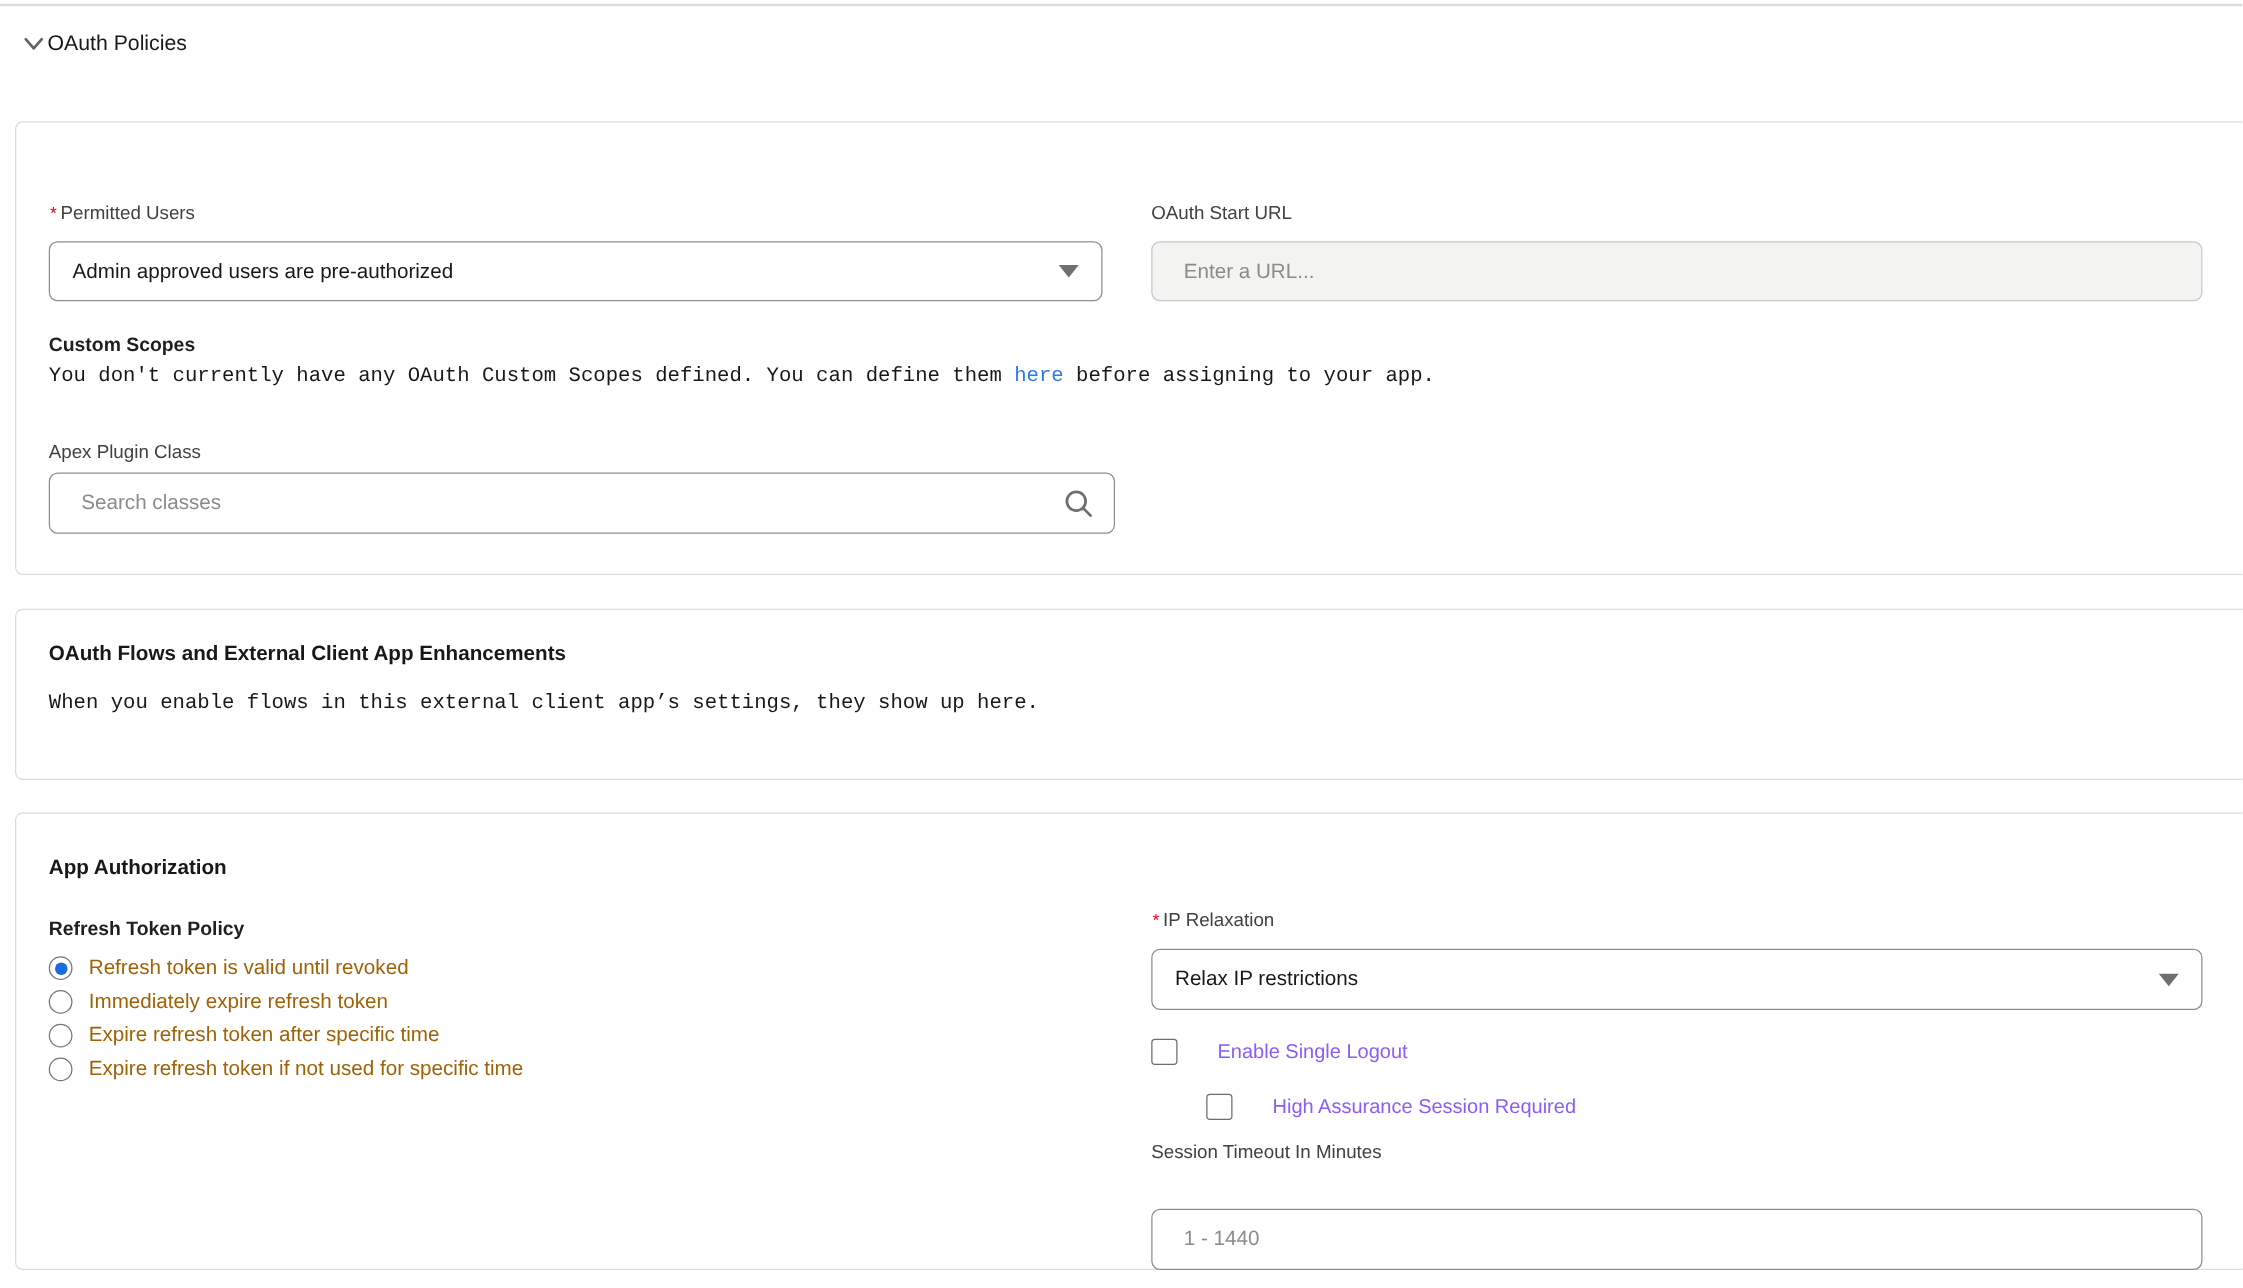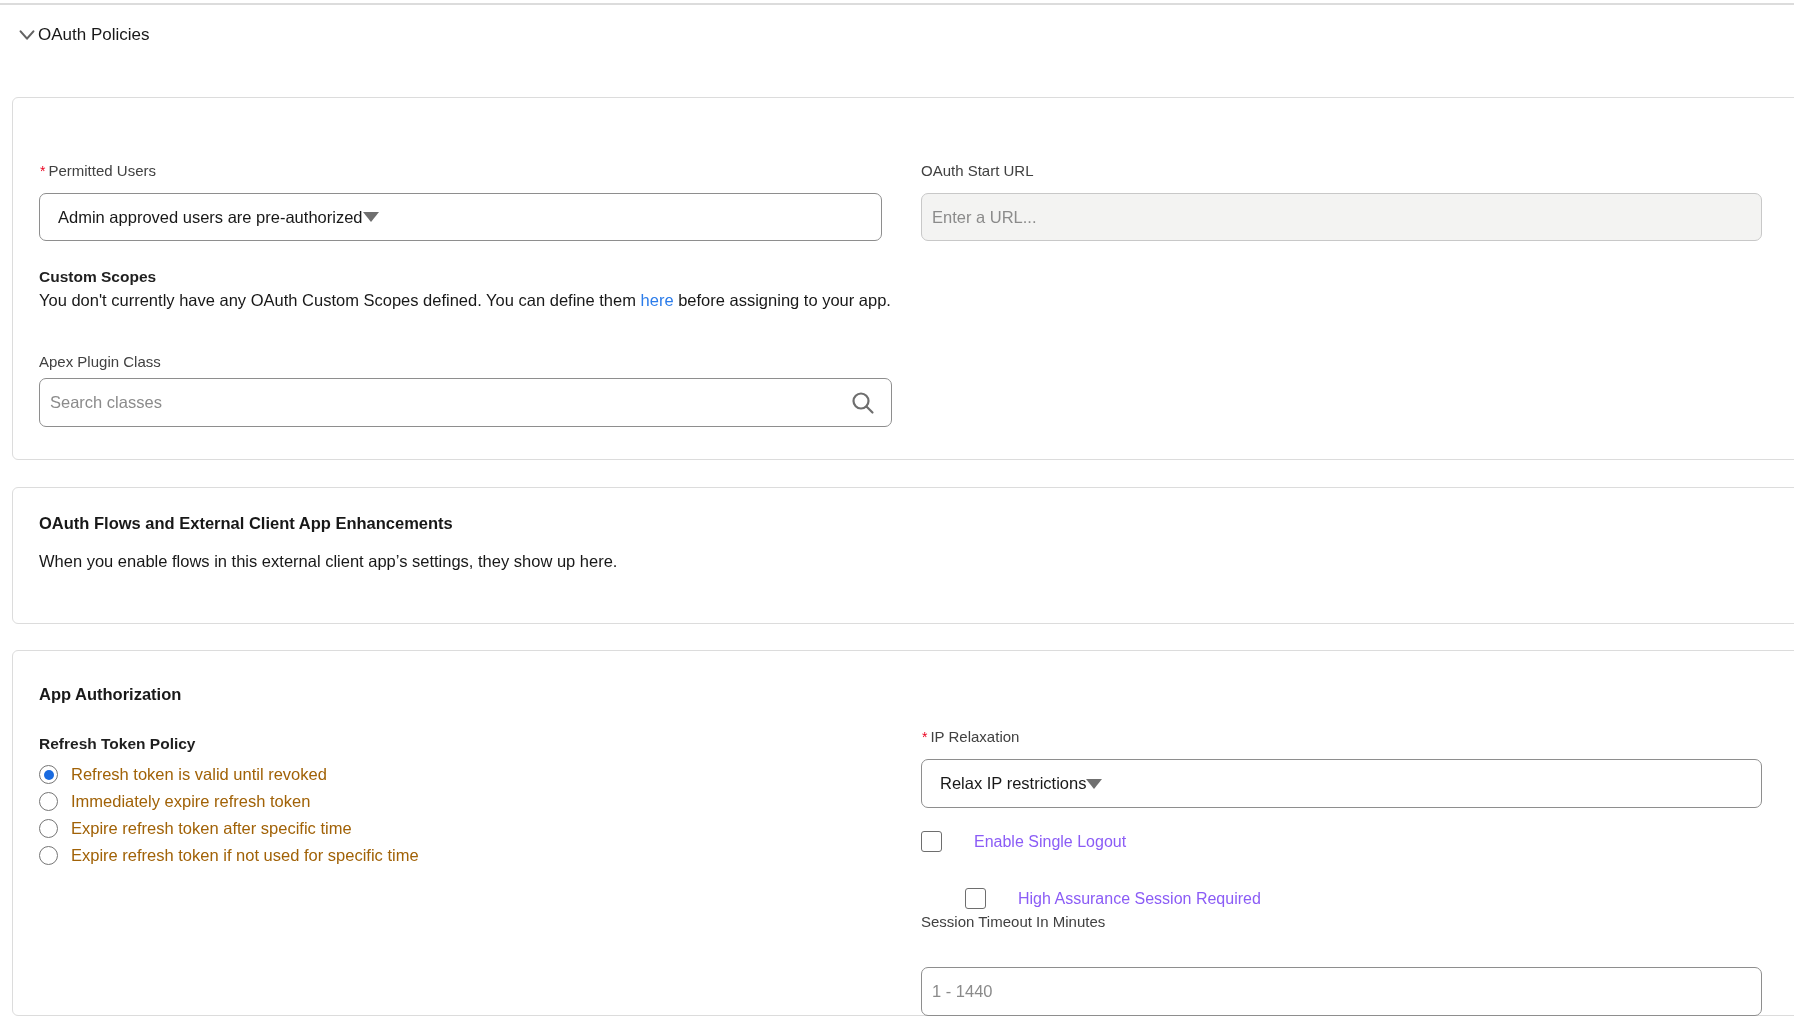--- a/index.html
+++ b/index.html
@@ -17,33 +17,33 @@
   .card{position:absolute;left:12px;width:1786px;background:#fff;border:1px solid #dcdcdc;border-radius:6px;}
   #card-plugin{top:97px;height:361px;}
   #card-flows{top:487px;height:135px;}
   #card-auth{top:650px;height:364px;}
 
   .abs{position:absolute;}
   .card-title{font-weight:700;font-size:16.5px;color:#181818;}
   .field-label{font-size:15px;color:#414141;display:flex;align-items:baseline;}
   .req{color:var(--required,#ea001e);margin-right:3px;font-size:14px;}
   .bold-label{font-weight:700;font-size:15.5px;color:#1f1f1f;}
-  .body-text{font-size:16.5px;color:#181818;}
+  .body-text{font-size:16.5px;color:#181818;font-family:Liberation Mono, monospace;}
   .link{color:var(--link,#2b7cea);cursor:pointer;}
 
   .select-box{
     border:1px solid #8e8e8e;border-radius:7px;background:#fff;
-    display:flex;align-items:center;
+    display:flex;align-items:center;justify-content:space-between;
     padding:0 18px;font-size:16.5px;color:#181818;cursor:pointer;box-sizing:border-box;
   }
   .dd-arrow{width:0;height:0;border-left:8px solid transparent;border-right:8px solid transparent;border-top:10px solid #6f6f6f;}
 
   .text-input{
     border:1px solid #8e8e8e;border-radius:7px;background:#fff;
-    padding:0 10px;font-size:16.5px;color:#181818;box-sizing:border-box;
+    padding:0 25px;font-size:16.5px;color:#181818;box-sizing:border-box;
     font-family:"Liberation Sans","DejaVu Sans",sans-serif;outline:none;
   }
   .text-input::placeholder{color:#8b8b8b;opacity:1;}
   .text-input:disabled{background:#f3f3f2;border-color:#c8c8c8;}
 
   .search-wrap{box-sizing:border-box;}
   .search-wrap input{width:100%;height:100%;padding-right:56px;}
   .mag{position:absolute;right:16px;top:50%;transform:translateY(-50%);width:26px;height:26px;}
 
   .radio-group{display:flex;flex-direction:column;}
@@ -143,21 +143,21 @@
   </div>
   <div class="abs select-box" style="left:908px;top:108px;width:841px;height:49px;">
     <span>Relax IP restrictions</span>
     <span class="dd-arrow"></span>
   </div>
 
   <div class="abs cb-row" style="left:908px;top:180px;">
     <span class="cb-box"></span>
     <span class="cb-label">Enable Single Logout</span>
   </div>
-  <div class="abs cb-row" style="left:908px;top:237px;padding-left:44px;">
+  <div class="abs cb-row" style="left:908px;top:224px;padding-left:44px;">
     <span class="cb-box"></span>
     <span class="cb-label">High Assurance Session Required</span>
   </div>
 
   <div class="abs field-label" style="left:908px;top:262px;">
     <span>Session Timeout In Minutes</span>
   </div>
   <input class="abs text-input" style="left: 908px; top: 289px; width: 841px; height: 49px; margin-top: 27px;" placeholder="1 - 1440">
 </div>
 

